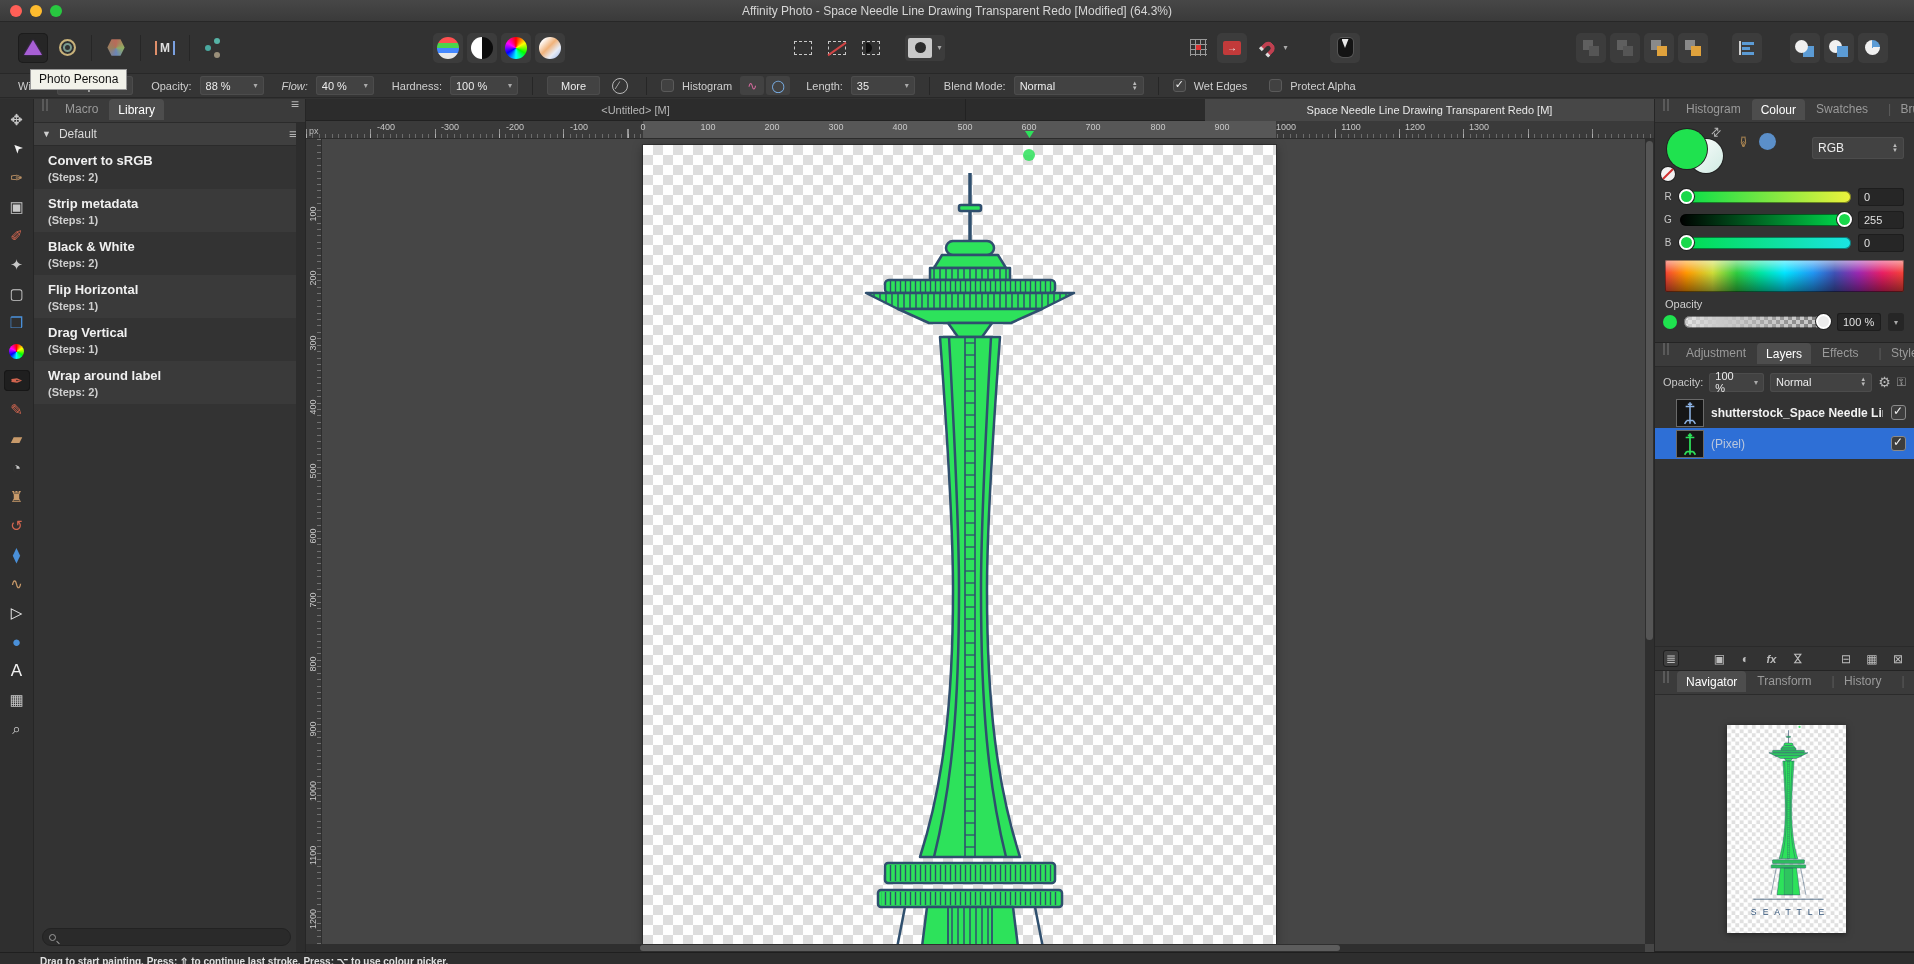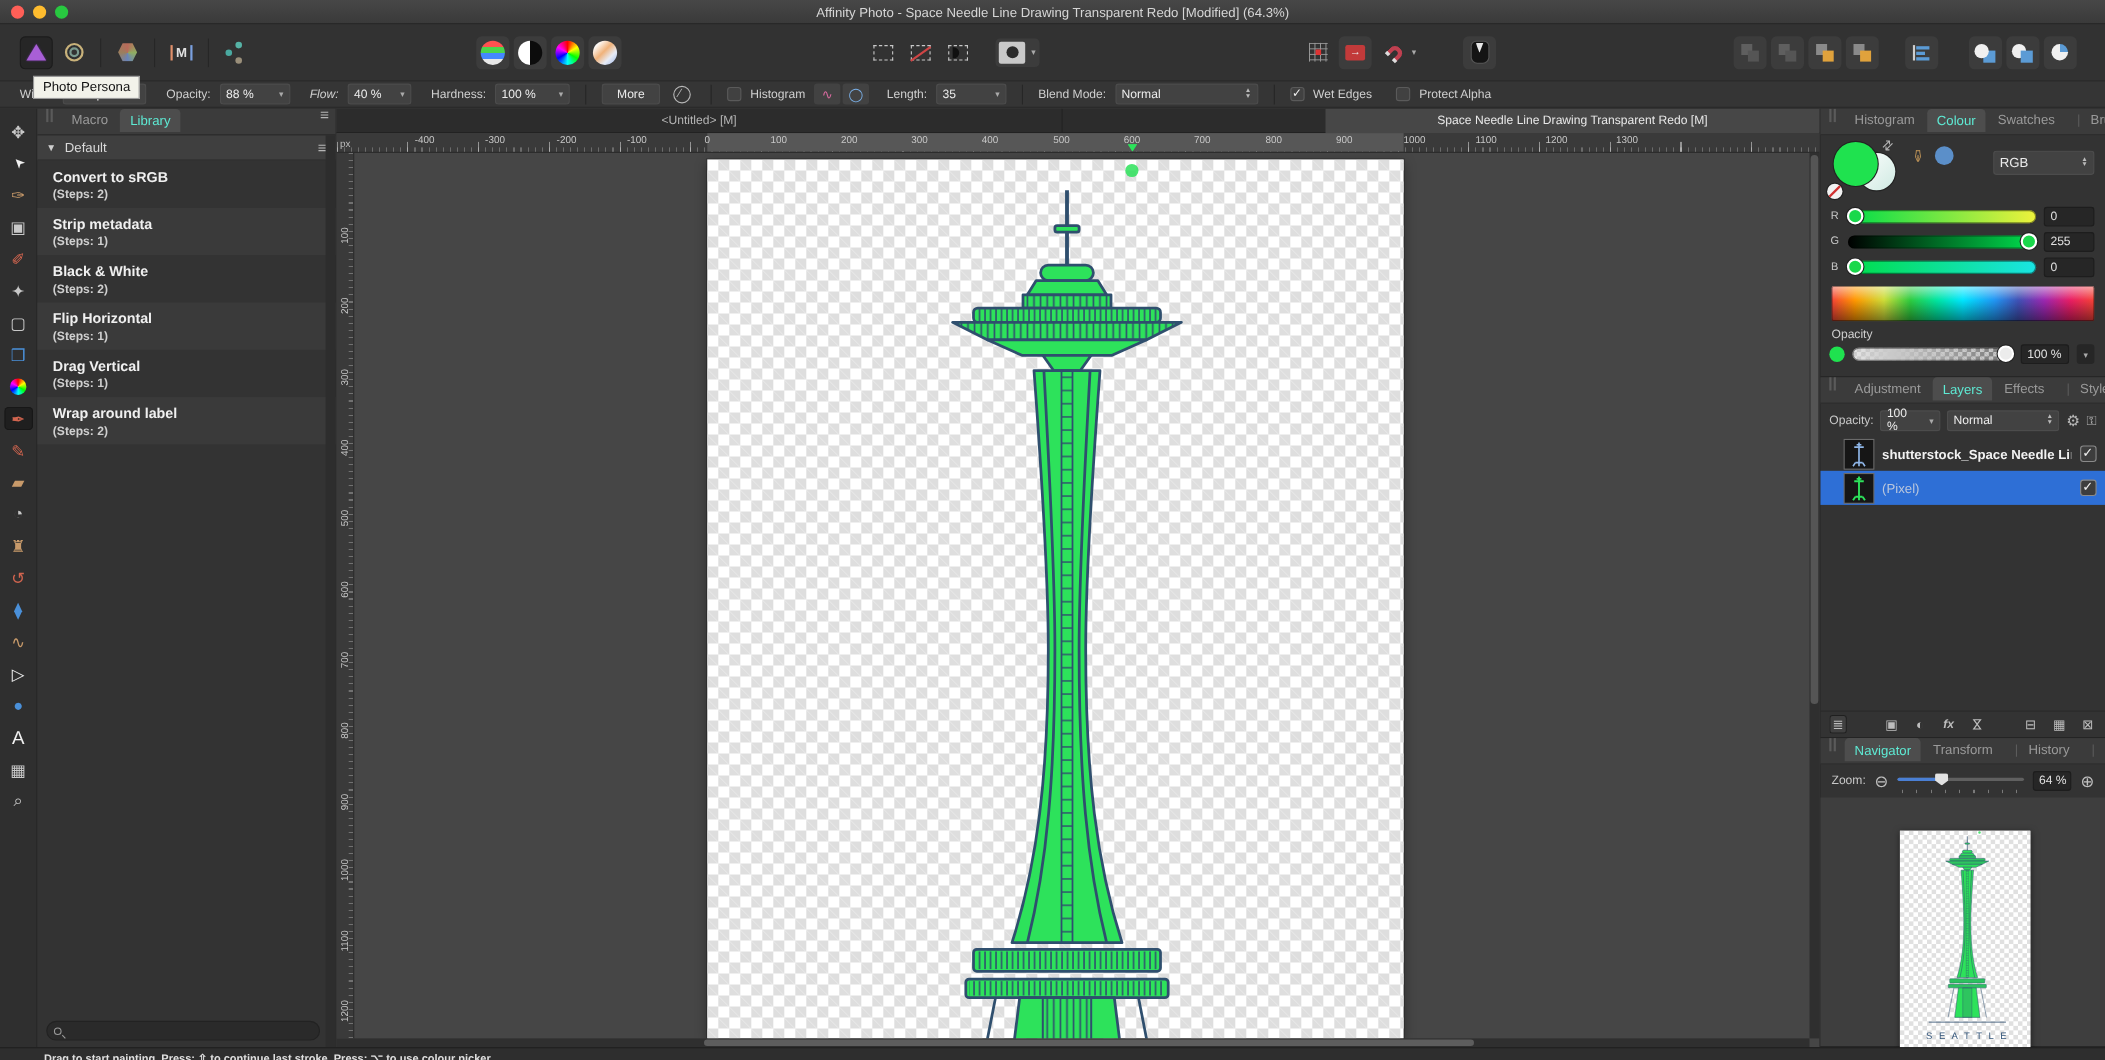--- a/index.html
+++ b/index.html
@@ -89,21 +89,21 @@
   .tool.selected { background:#1f1f1f; box-shadow:inset 0 0 0 1px #171717; }
   .tool.rot-ul { transform:rotate(-135deg); font-size:12px; }
   .tool.rainbow { }
   .tool.rainbow::after { content:""; width:15px; height:15px; border-radius:50%; background:conic-gradient(#f00,#ff0,#0f0,#0ff,#00f,#f0f,#f00); }
 
   
   #macro-panel { width:272px; background:#333333; border-right:1px solid #262626; position:relative; flex:none; }
   .panel-tabs { height:24px; background:#3b3b3b; display:flex; align-items:flex-start; padding:0 6px; gap:2px; border-bottom:1px solid #2b2b2b; position:relative; }
   .grip { width:6px; height:12px; border-left:2px solid #5a5a5a; border-right:2px solid #5a5a5a; margin:0 6px 0 2px; flex:none; }
   .ptab { color:#9a9a9a; font-size:12px; padding:3px 9px; white-space:nowrap; }
-  .ptab.active { background:#4d4d4d; color:#5eead4; border-radius:4px 4px 0 0; padding-top:4px; margin-bottom:-1px; }
+  .ptab.active { background:#4d4d4d; color:#ffffff; border-radius:4px 4px 0 0; padding-top:4px; margin-bottom:-1px; }
   .ptab:not(.active) + .ptab:not(.active)::before { content:"| "; color:#5c5c5c; margin-right:6px; }
   .hamburger { margin-left:auto; color:#b5b5b5; font-size:14px; line-height:10px; }
   #macro-group { height:23px; background:#3f3f3f; display:flex; align-items:center; padding:0 8px; border-bottom:1px solid #2b2b2b; color:#d9d9d9; }
   .tri-down { font-size:9px; color:#cfcfcf; margin-right:8px; }
   .macro-item { padding:7px 0 6px 14px; }
   .macro-item:nth-child(even) { background:#3a3a3a; }
   .macro-item .mname { font-size:13px; font-weight:bold; color:#f0f0f0; margin-bottom:3px; }
   .macro-item .msteps { font-size:11px; font-weight:bold; color:#cfcfcf; }
   #macro-search { position:absolute; left:8px; right:14px; bottom:6px; height:18px; background:#2a2a2a; border:1px solid #222; border-radius:9px; display:flex; align-items:center; padding-left:6px; gap:5px; color:#8a8a8a; }
   .ic-mag { width:7px; height:7px; border:1px solid #9a9a9a; border-radius:50%; position:relative; flex:none; }
@@ -705,32 +705,20 @@
 
     <div class="rpanel" id="panel-nav">
       <div class="panel-tabs">
         <span class="grip"></span>
         <span class="ptab active">Navigator</span>
         <span class="ptab">Transform</span>
         <span class="ptab">History</span>
         <span class="ptab">Info</span>
 
       </div>
-      <div id="zoom-row">
-        <span>Zoom:</span>
-        <span class="circle-btn">⊖</span>
-        <span id="zoom-slider">
-          <span id="zoom-track"></span>
-            <span id="zoom-fill"></span>
-          <span id="zoom-thumb"></span>
-          <span id="zoom-ticks"></span>
-        </span>
-        <span class="val-box" style="width:44px;">64 %</span>
-        <span class="circle-btn">⊕</span>
-      </div>
       <div id="nav-preview">
         <svg id="nav-page" viewBox="0 0 633 1108">
           <rect width="633" height="1108" fill="#ffffff"></rect>
           <rect width="633" height="1108" fill="url(#navchecker)"></rect>
           <use href="#needle-art"></use>
         </svg>
       </div>
     </div>
   </div>
 </div>

